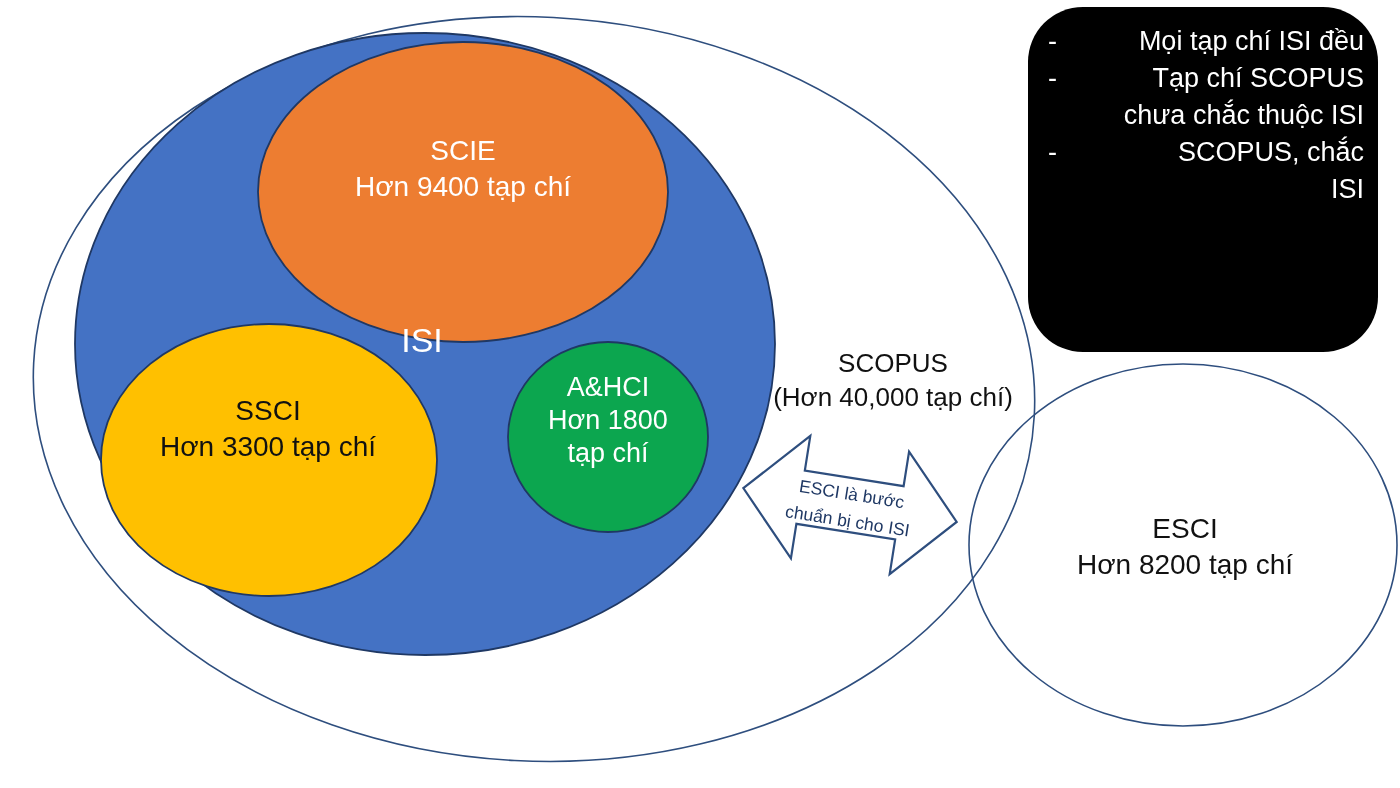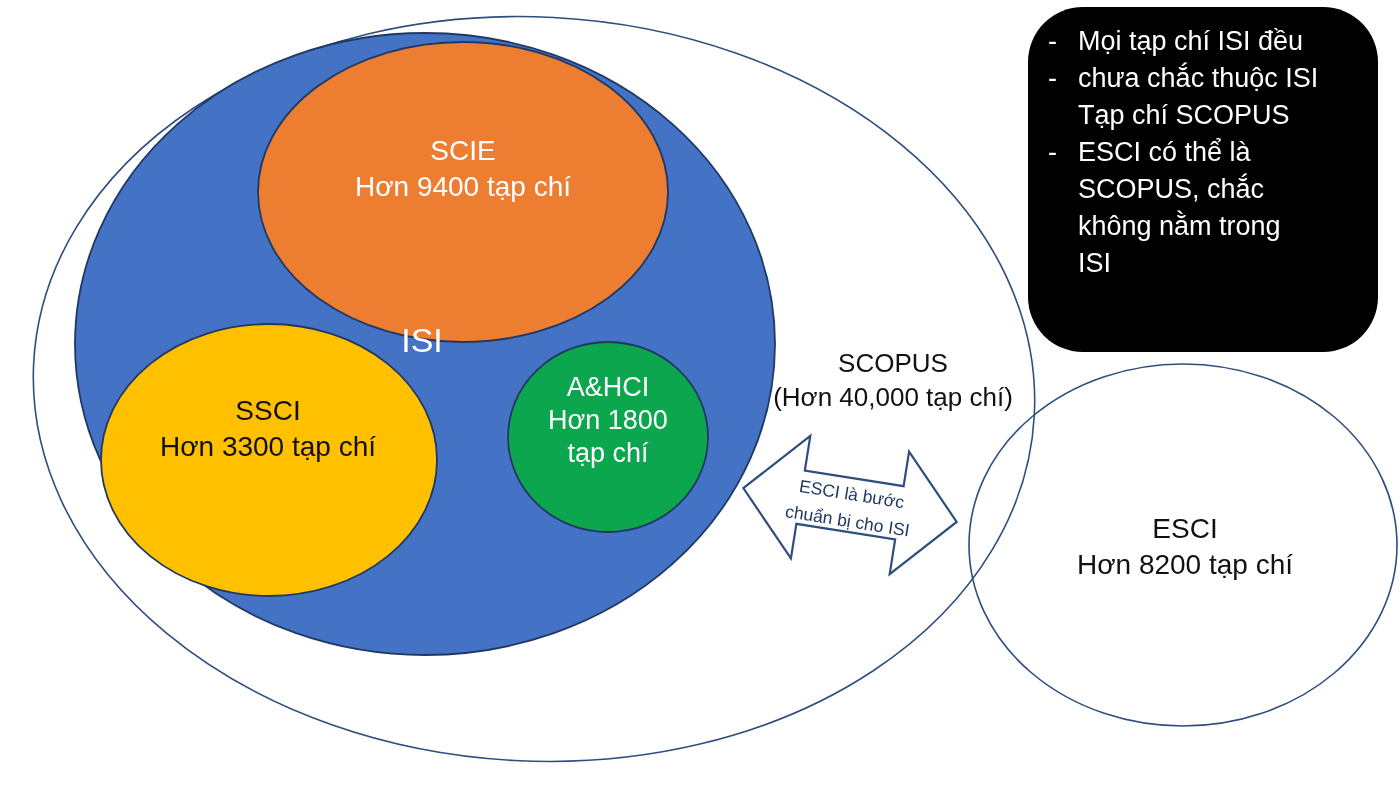--- a/index.html
+++ b/index.html
@@ -26,21 +26,21 @@
     background:#000000;
     color:#ffffff;
     border-radius:55px;
     box-sizing:border-box;
     padding:16px 14px 0 20px;
     font-size:27px;
     line-height:37px;
   }
   .bullet{display:flex;}
   .bullet .dash{flex:0 0 30px;}
-  .bullet .blines{flex:1;}
+  .bullet .blines{flex:1;text-align:right;}
   .bullet .bl{display:block;}
 </style>
 </head>
 <body>
 
 <div class="stage">
 
   <svg width="1400" height="788" viewBox="0 0 1400 788">
 
     <ellipse cx="534" cy="389" rx="501" ry="372" transform="rotate(3 534 389)" fill="#ffffff" stroke="#2E4E7E" stroke-width="1.6"></ellipse>
@@ -85,28 +85,26 @@
   <div class="note">
     <div class="bullet">
       <span class="dash">-</span>
       <span class="blines">
         <span class="bl">Mọi tạp chí ISI đều</span>
       </span>
     </div>
     <div class="bullet">
       <span class="dash">-</span>
       <span class="blines">
+        <span class="bl">Tạp chí SCOPUS</span>
         <span class="bl">chưa chắc thuộc ISI</span>
-        <span class="bl">Tạp chí SCOPUS</span>
       </span>
     </div>
     <div class="bullet">
       <span class="dash">-</span>
       <span class="blines">
-        <span class="bl">ESCI có thể là</span>
         <span class="bl">SCOPUS, chắc</span>
-        <span class="bl">không nằm trong</span>
         <span class="bl">ISI</span>
       </span>
     </div>
   </div>
 
 </div>
 
 </body></html>

